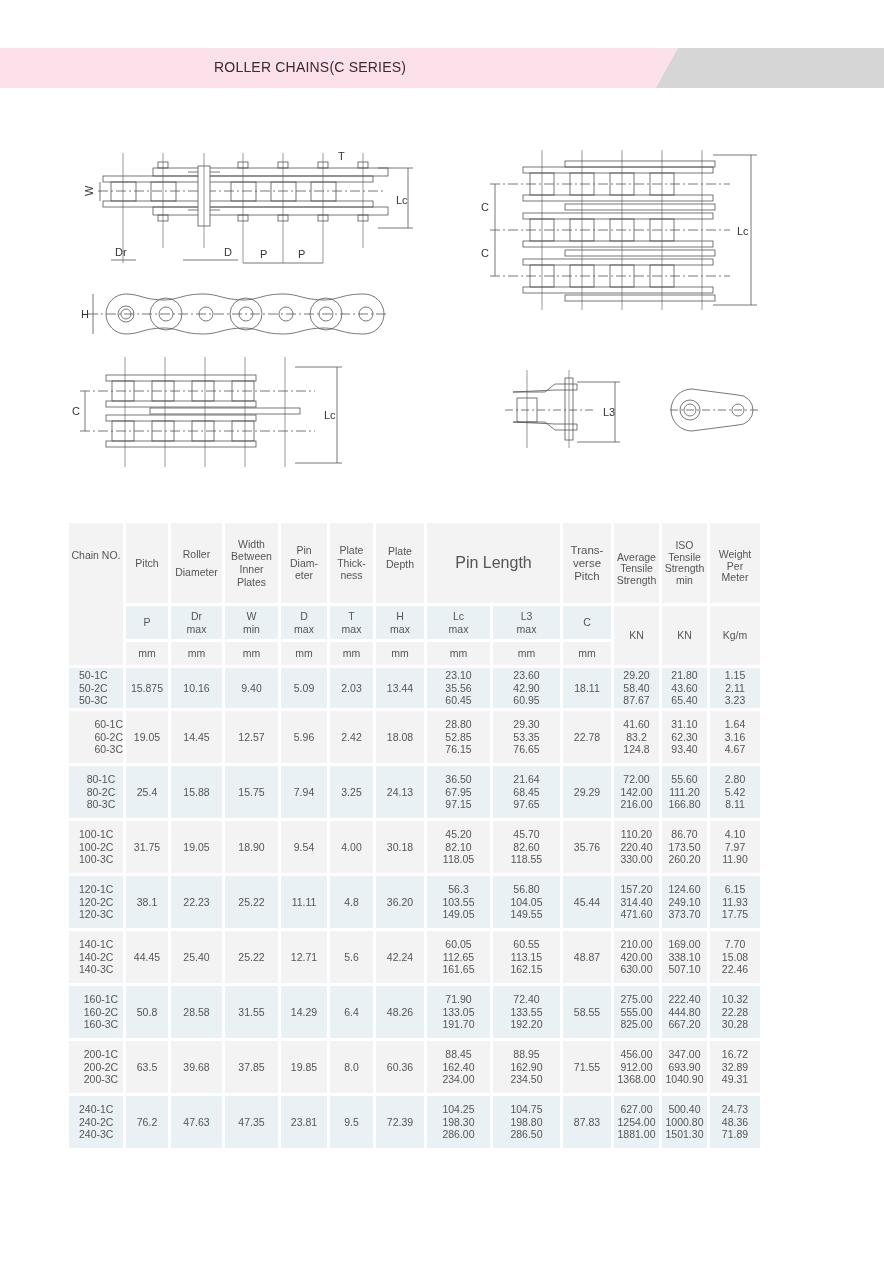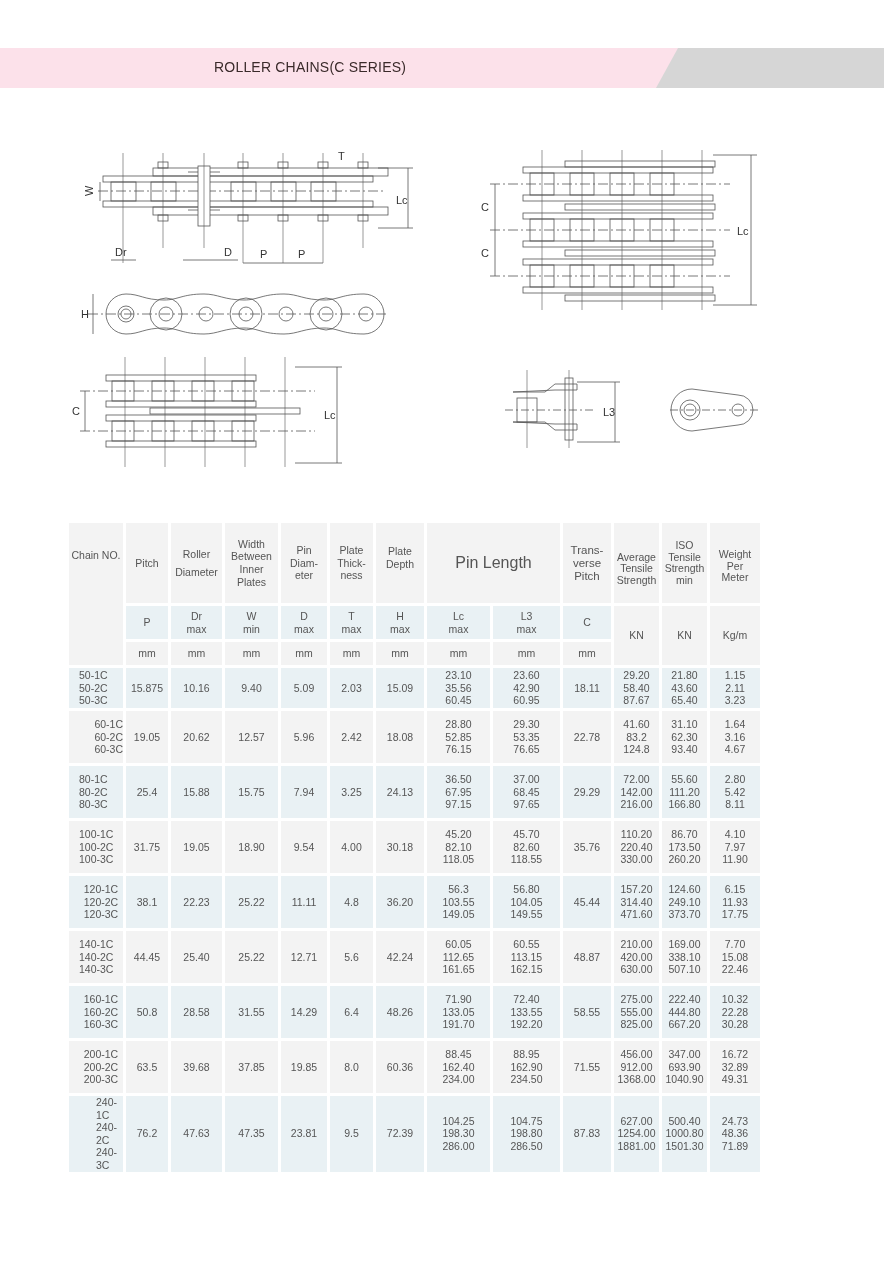--- a/index.html
+++ b/index.html
@@ -356,21 +356,21 @@
     <td class="stack c-blue" style="text-align:left;padding-left:10px">
           <span>50-1C</span>
           <span>50-2C</span>
           <span>50-3C</span>
         </td>
     <td class="c-blue">15.875</td>
     <td class="c-blue">10.16</td>
     <td class="c-blue">9.40</td>
     <td class="c-blue">5.09</td>
     <td class="c-blue">2.03</td>
-    <td class="c-blue">15.09</td>
+    <td class="c-blue">13.44</td>
     <td class="stack c-blue">
           <span>23.10</span>
           <span>35.56</span>
           <span>60.45</span>
         </td>
     <td class="stack c-blue">
           <span>23.60</span>
           <span>42.90</span>
           <span>60.95</span>
         </td>
@@ -392,21 +392,21 @@
         </td>
   </tr>
 
   <tr style="height:52px">
     <td class="stack c-grey" style="text-align:right;padding-left:10px">
           <span>60-1C</span>
           <span>60-2C</span>
           <span>60-3C</span>
         </td>
     <td class="c-grey">19.05</td>
-    <td class="c-grey">20.62</td>
+    <td class="c-grey">14.45</td>
     <td class="c-grey">12.57</td>
     <td class="c-grey">5.96</td>
     <td class="c-grey">2.42</td>
     <td class="c-grey">18.08</td>
     <td class="stack c-grey">
           <span>28.80</span>
           <span>52.85</span>
           <span>76.15</span>
         </td>
     <td class="stack c-grey">
@@ -426,38 +426,38 @@
           <span>93.40</span>
         </td>
     <td class="stack c-grey">
           <span>1.64</span>
           <span>3.16</span>
           <span>4.67</span>
         </td>
   </tr>
 
   <tr style="height:52px">
-    <td class="stack c-blue" style="text-align:left;padding-left:10px">
+    <td class="stack c-blue" style="text-align:center;padding-left:10px">
           <span>80-1C</span>
           <span>80-2C</span>
           <span>80-3C</span>
         </td>
     <td class="c-blue">25.4</td>
     <td class="c-blue">15.88</td>
     <td class="c-blue">15.75</td>
     <td class="c-blue">7.94</td>
     <td class="c-blue">3.25</td>
     <td class="c-blue">24.13</td>
     <td class="stack c-blue">
           <span>36.50</span>
           <span>67.95</span>
           <span>97.15</span>
         </td>
     <td class="stack c-blue">
-          <span>37.00</span>
+          <span>21.64</span>
           <span>68.45</span>
           <span>97.65</span>
         </td>
     <td class="c-blue">29.29</td>
     <td class="stack c-blue">
           <span>72.00</span>
           <span>142.00</span>
           <span>216.00</span>
         </td>
     <td class="stack c-blue">
@@ -506,21 +506,21 @@
           <span>260.20</span>
         </td>
     <td class="stack c-grey">
           <span>4.10</span>
           <span>7.97</span>
           <span>11.90</span>
         </td>
   </tr>
 
   <tr style="height:52px">
-    <td class="stack c-blue" style="text-align:center;padding-left:10px">
+    <td class="stack c-blue" style="text-align:left;padding-left:10px">
           <span>120-1C</span>
           <span>120-2C</span>
           <span>120-3C</span>
         </td>
     <td class="c-blue">38.1</td>
     <td class="c-blue">22.23</td>
     <td class="c-blue">25.22</td>
     <td class="c-blue">11.11</td>
     <td class="c-blue">4.8</td>
     <td class="c-blue">36.20</td>
@@ -666,21 +666,21 @@
           <span>1040.90</span>
         </td>
     <td class="stack c-grey">
           <span>16.72</span>
           <span>32.89</span>
           <span>49.31</span>
         </td>
   </tr>
 
   <tr style="height:52px">
-    <td class="stack c-blue" style="text-align:left;padding-left:27px">
+    <td class="stack c-blue" style="text-align:left;padding-left:10px">
           <span>240-1C</span>
           <span>240-2C</span>
           <span>240-3C</span>
         </td>
     <td class="c-blue">76.2</td>
     <td class="c-blue">47.63</td>
     <td class="c-blue">47.35</td>
     <td class="c-blue">23.81</td>
     <td class="c-blue">9.5</td>
     <td class="c-blue">72.39</td>

